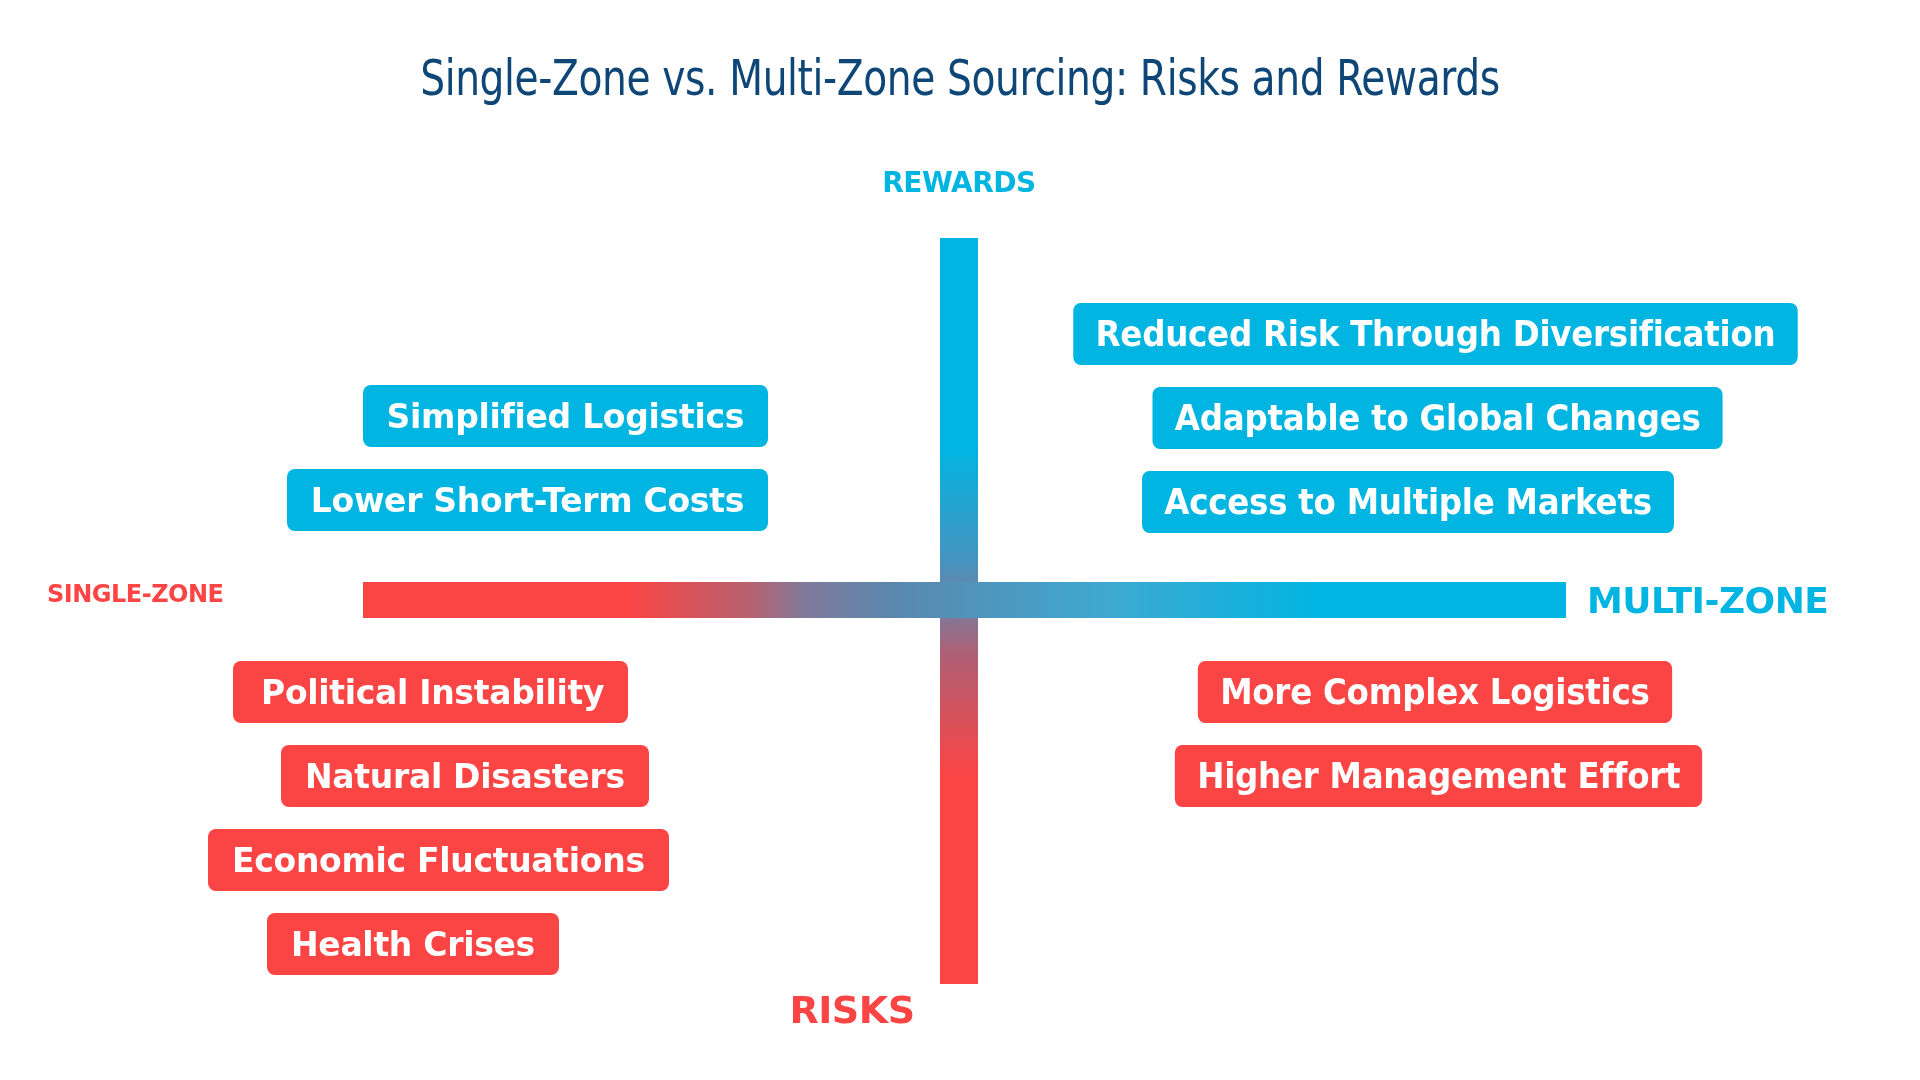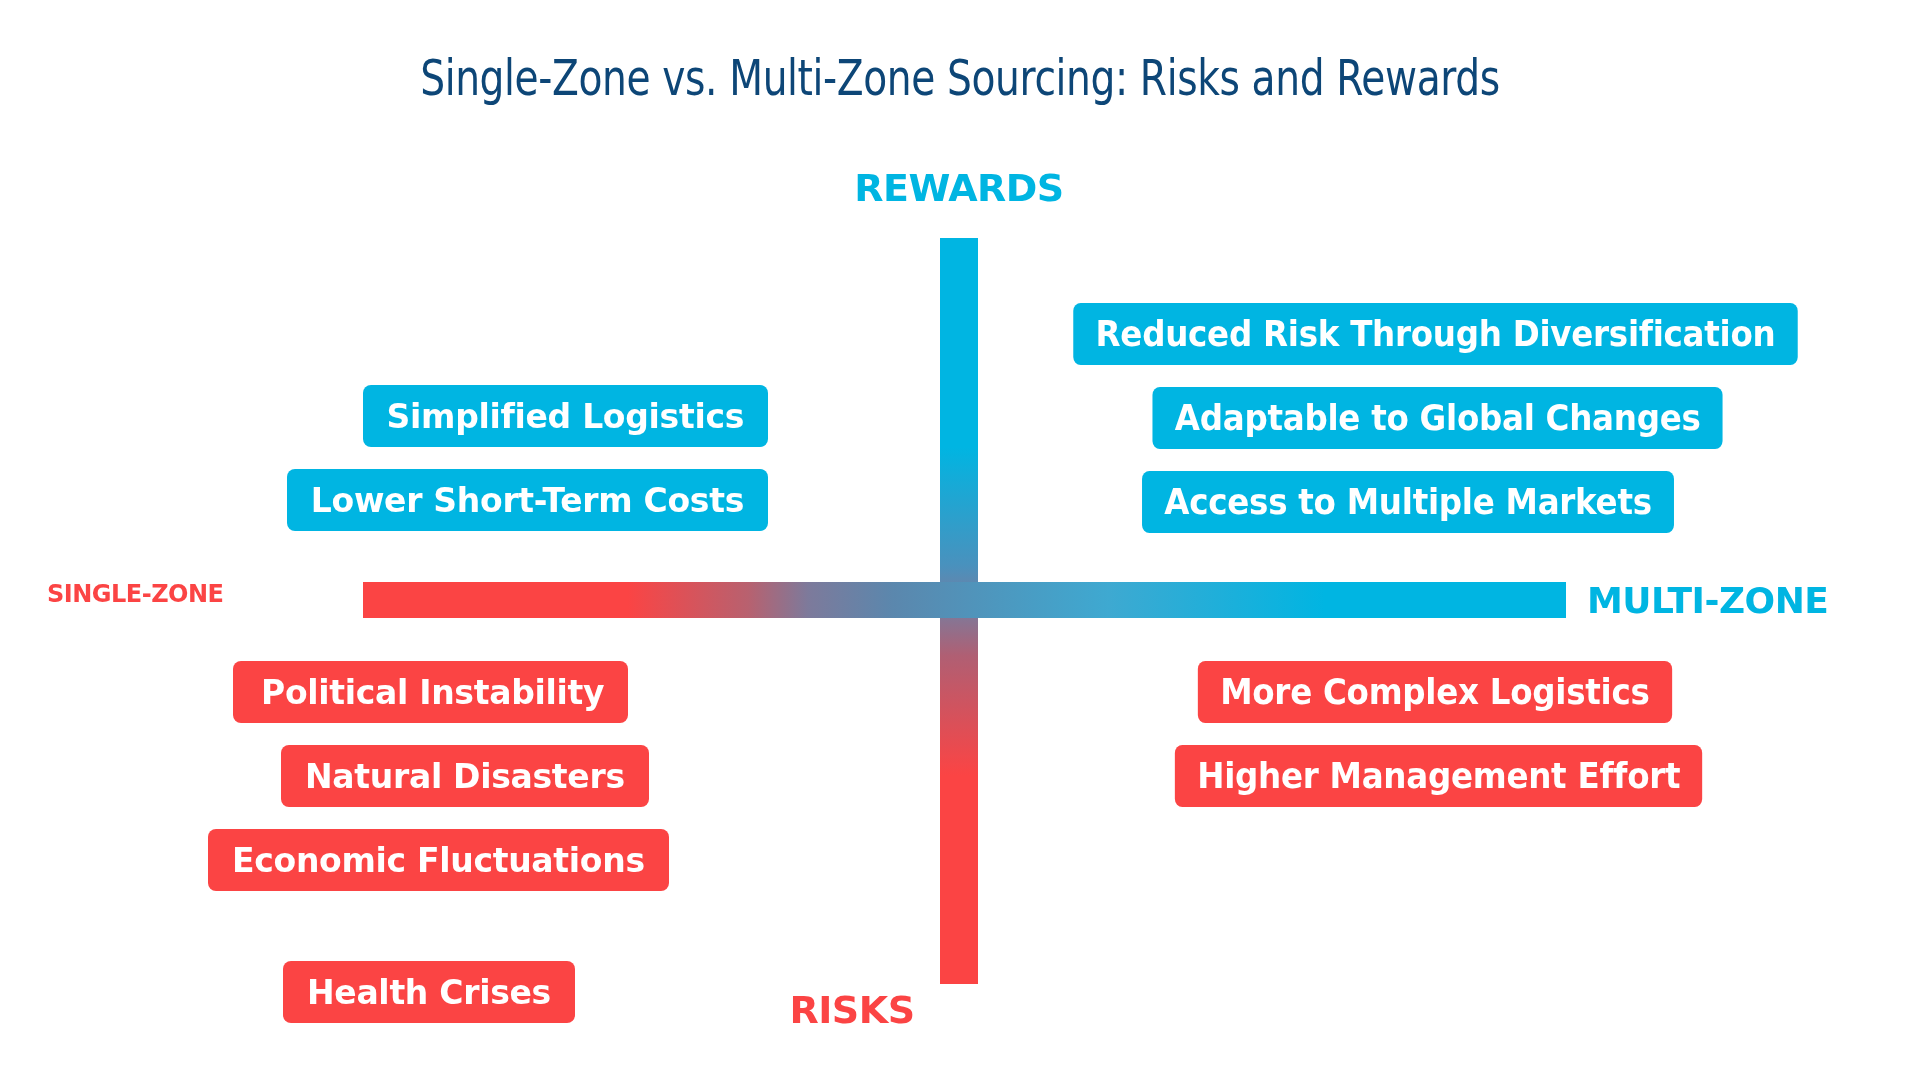--- a/index.html
+++ b/index.html
@@ -72,21 +72,21 @@
   .axis-label {
     position: absolute;
     font-family: "DejaVu Sans", sans-serif;
     font-weight: bold;
     white-space: nowrap;
     letter-spacing: -0.5px;
   }
   #label-rewards {
     left: 0; top: 166px; width: 1920px;
     text-align: center;
-    font-size: 38px;
+    font-size: 28px;
     color: #00b5e2;
     transform: translateX(-1px);
   }
   #label-risks {
     left: 0; top: 988px; width: 1704px;
     text-align: center;
     font-size: 38px;
     color: #fb4444;
   }
   #label-single {
@@ -131,21 +131,21 @@
 
   
   #pill-mz-r0 { left: 1046px; top: 303px; }
   #pill-mz-r1 { left: 1131px; top: 387px; }
   #pill-mz-r2 { left: 1122px; top: 471px; }
 
   
   #pill-sz-k0 { left: 233px; top: 661px; padding-left: 28px; }
   #pill-sz-k1 { left: 233px; top: 745px; margin-left: 48px; }
   #pill-sz-k2 { left: 188px; top: 829px; margin-left: 20px; }
-  #pill-sz-k3 { left: 283px; top: 913px; margin-top: 48px; }
+  #pill-sz-k3 { left: 267px; top: 913px; }
 
   
   #pill-mz-k0 { left: 1180px; top: 661px; }
   #pill-mz-k1 { left: 1155px; top: 745px; }
 </style>
 </head>
 <body>
 
 <div id="stage">
 

